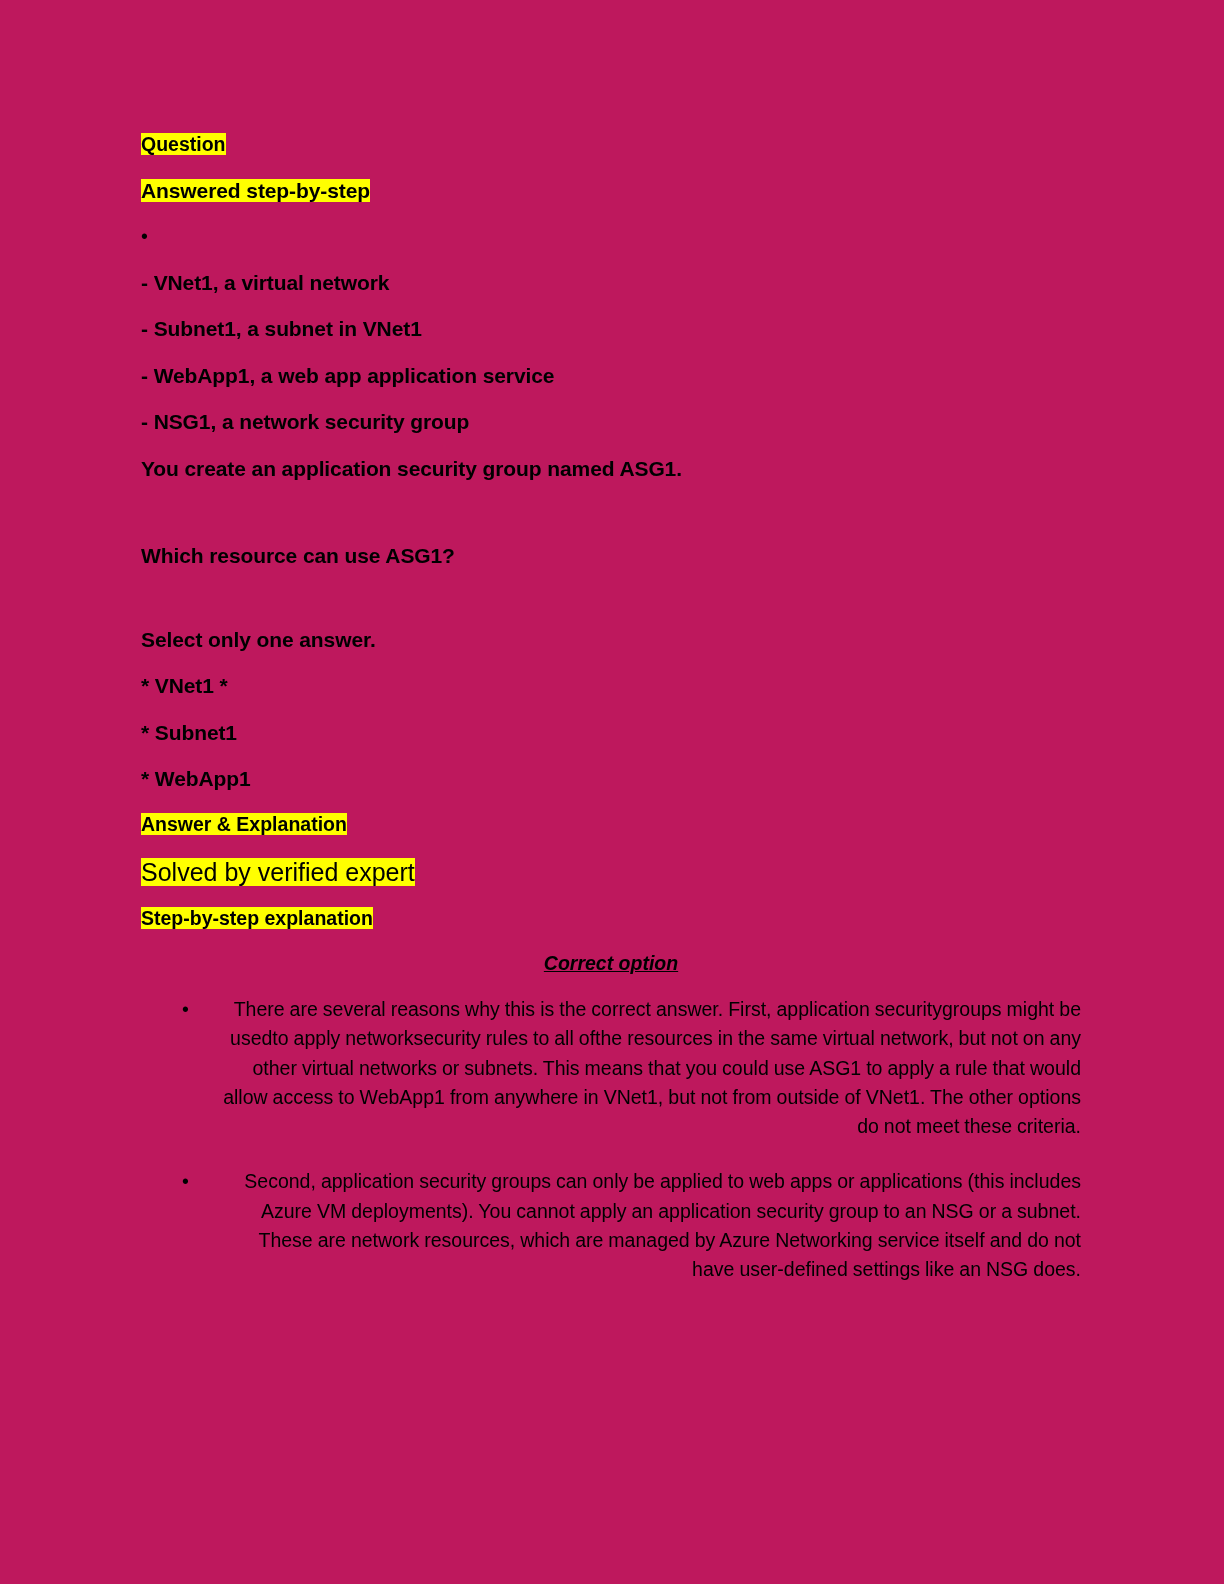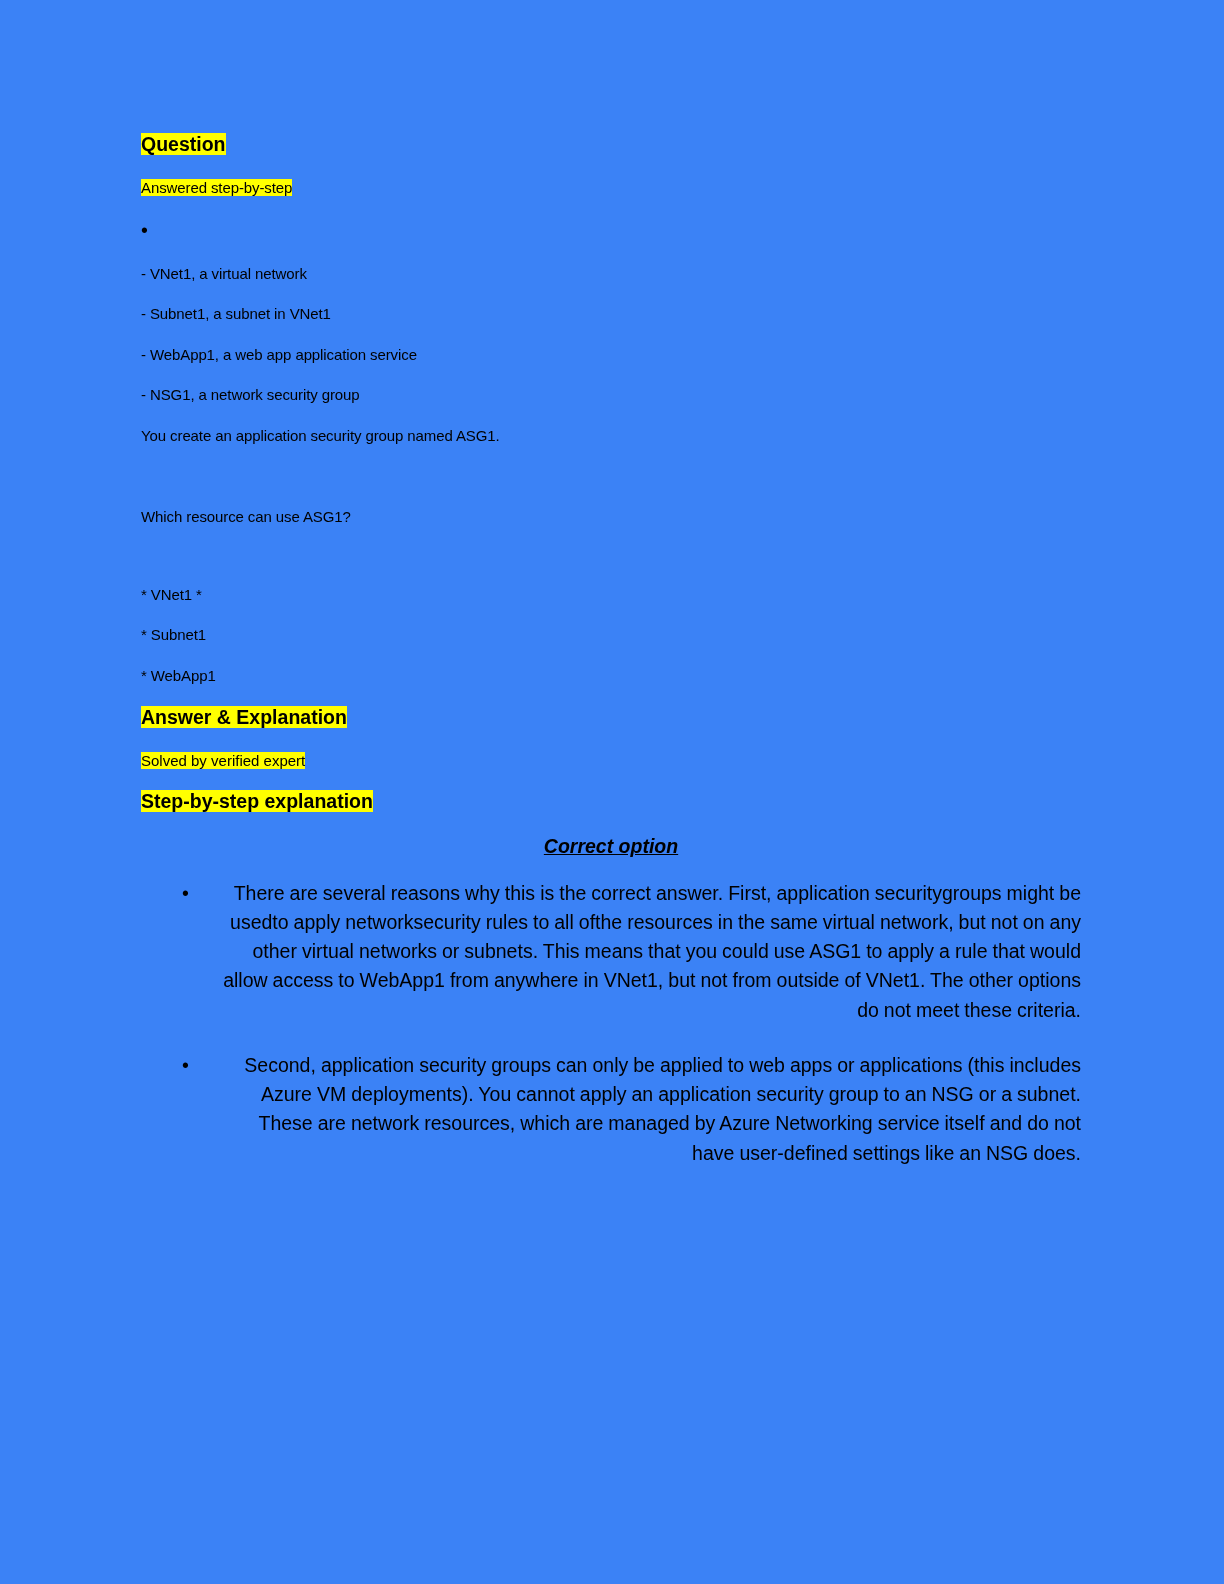--- a/index.html
+++ b/index.html
@@ -11,37 +11,38 @@
     width: 1224px;
     height: 1584px;
     font-family: "Liberation Sans", sans-serif;
     color: #000000;
     -webkit-font-smoothing: antialiased;
   }
   .page {
     position: relative;
     width: 1224px;
     height: 1584px;
-    background: #3b82f6;
+    background: #be185d;
     box-sizing: border-box;
     padding: 0;
     overflow: hidden;
   }
   .content {
     position: absolute;
     left: 141px;
     top: 135px;
     width: 940px;
   }
   .line {
-    font-size: 15px;
+    font-size: 21px;
     line-height: 1.0;
     margin: 0 0 25.5px 0;
     white-space: pre-wrap;
     letter-spacing: -0.1px;
+    font-weight: bold;
   }
   .hl {
     background-color: #ffff00;
     box-decoration-break: clone;
     -webkit-box-decoration-break: clone;
   }
   .heading {
     font-size: 19.5px;
     font-weight: bold;
     line-height: 1.0;
@@ -55,21 +56,21 @@
   }
   .gap-line {
     height: 0;
     margin: 0 0 66px 0;
   }
   .gap-small {
     height: 0;
     margin: 0 0 63px 0;
   }
   .solved {
-    font-size: 15px;
+    font-size: 25px;
     line-height: 1.0;
     margin: 12px 0 24px 0;
   }
   .correct-option {
     font-size: 19.5px;
     font-weight: bold;
     font-style: italic;
     text-decoration: underline;
     line-height: 1.0;
     margin: 0 0 22px 0;
@@ -120,20 +121,21 @@
     <div class="line">- NSG1, a network security group</div>
 
     <div class="line">You create an application security group named ASG1.</div>
 
     <div class="gap-line"></div>
 
     <div class="line">Which resource can use ASG1?</div>
 
     <div class="gap-small"></div>
 
+    <div class="line">Select only one answer.</div>
 
     <div class="line">* VNet1 *</div>
     <div class="line">* Subnet1</div>
     <div class="line">* WebApp1</div>
 
     <div class="heading"><span class="hl">Answer &amp; Explanation</span></div>
 
     <div class="solved"><span class="hl">   Solved by verified expert</span></div>
 
 

